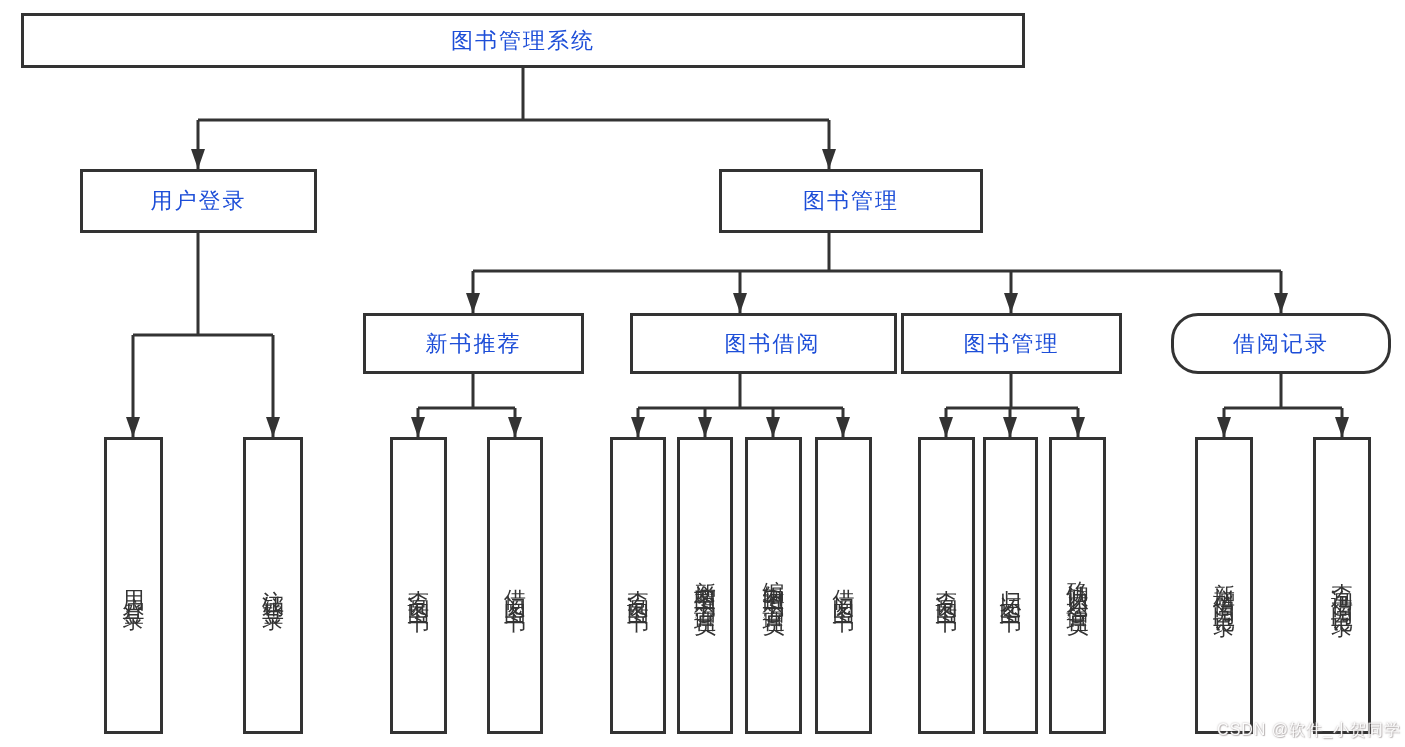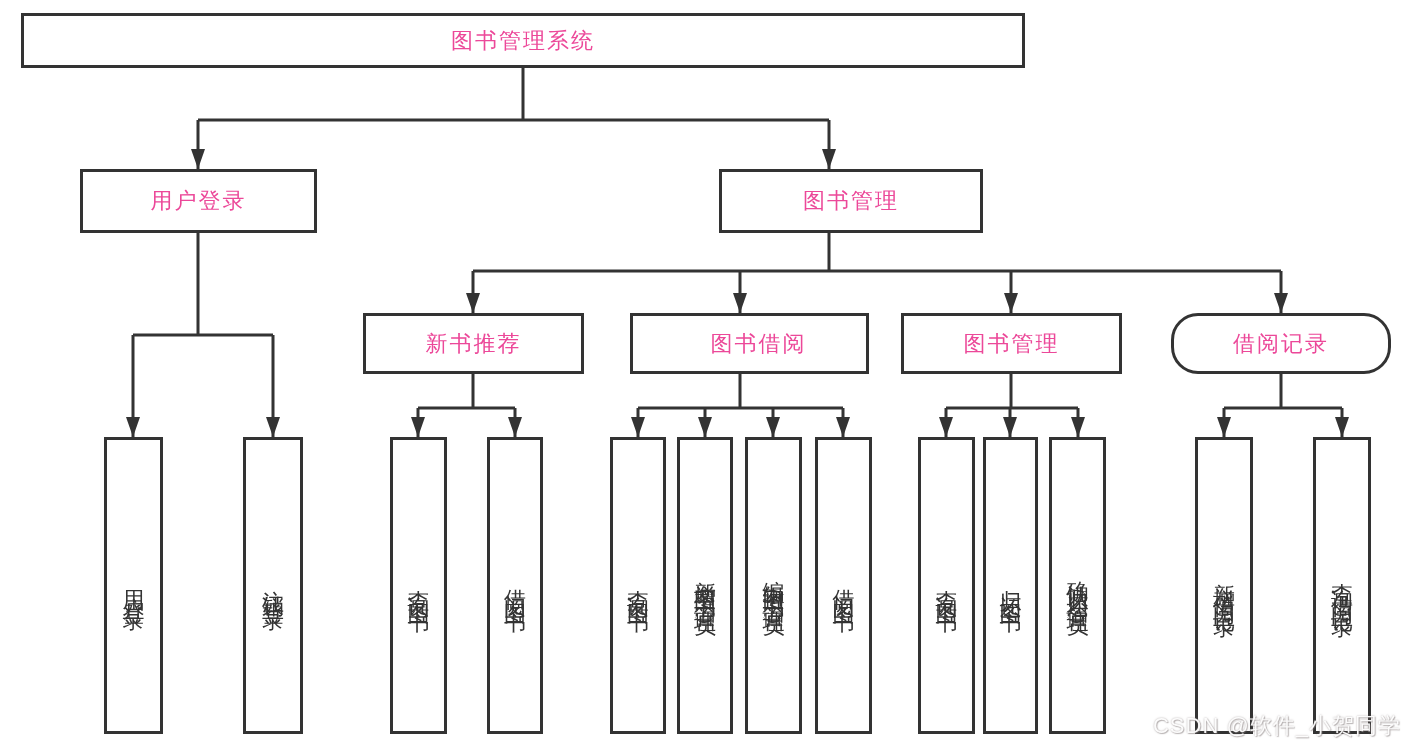--- a/index.html
+++ b/index.html
@@ -14,21 +14,21 @@
   #edges{position:absolute;left:0;top:0;width:1405px;height:747px;}
   #edges path{stroke:#333333;stroke-width:3;fill:none;}
   #edges polygon{fill:#333333;stroke:none;}
   .node{
     position:absolute;
     box-sizing:border-box;
     border:3px solid #333333;
     background:#ffffff;
     display:flex;align-items:center;justify-content:center;
     font-size:22px;letter-spacing:2px;
-    color:#ec4899;
+    color:#1d4ed8;
   }
   .leaf{
     position:absolute;
     box-sizing:border-box;
     top:437px;height:297px;
     border:3px solid #333333;
     background:#ffffff;
     display:flex;align-items:center;justify-content:center;
   }
   .leaf span{
@@ -37,21 +37,21 @@
     font-size:22px;
     line-height:1;
     letter-spacing:7px;
     white-space:nowrap;
     color:#333333;
   }
   .leaf.long span{letter-spacing:5px;}
   #watermark{
     position:absolute;
     right:4px;bottom:6px;
-    font-size:22px;
+    font-size:16px;
     color:rgba(255,255,255,0.95);
     text-shadow:0 0 2px rgba(125,115,115,0.6), 1px 1px 1px rgba(125,115,115,0.45);
     letter-spacing:1px;
     z-index:5;
   }
 </style>
 </head>
 <body>
 
 <div id="canvas">
@@ -98,21 +98,21 @@
       <polygon points="1335,417 1349,417 1342,437"></polygon>
     </g>
   </svg>
 
   <div class="node" style="left:21px;top:13px;width:1004px;height:55px;">图书管理系统</div>
 
   <div class="node" style="left:80px;top:169px;width:237px;height:64px;">用户登录</div>
   <div class="node" style="left:712px;top:169px;width:264px;height:64px;margin-left:7px;">图书管理</div>
 
   <div class="node" style="left:363px;top:313px;width:221px;height:61px;">新书推荐</div>
-  <div class="node" style="left:630px;top:313px;width:239px;height:61px;padding-left:18px;">图书借阅</div>
+  <div class="node" style="left:630px;top:313px;width:267px;height:61px;padding-left:18px;">图书借阅</div>
   <div class="node" style="left:901px;top:313px;width:221px;height:61px;">图书管理</div>
   <div class="node" style="left:1171px;top:313px;width:220px;height:61px;border-radius:27px;">借阅记录</div>
 
   <div class="leaf" style="left:104px;width:59px;">
     <span>用户登录</span>
   </div>
   <div class="leaf" style="left:243px;width:60px;">
     <span>注销登录</span>
   </div>
 

